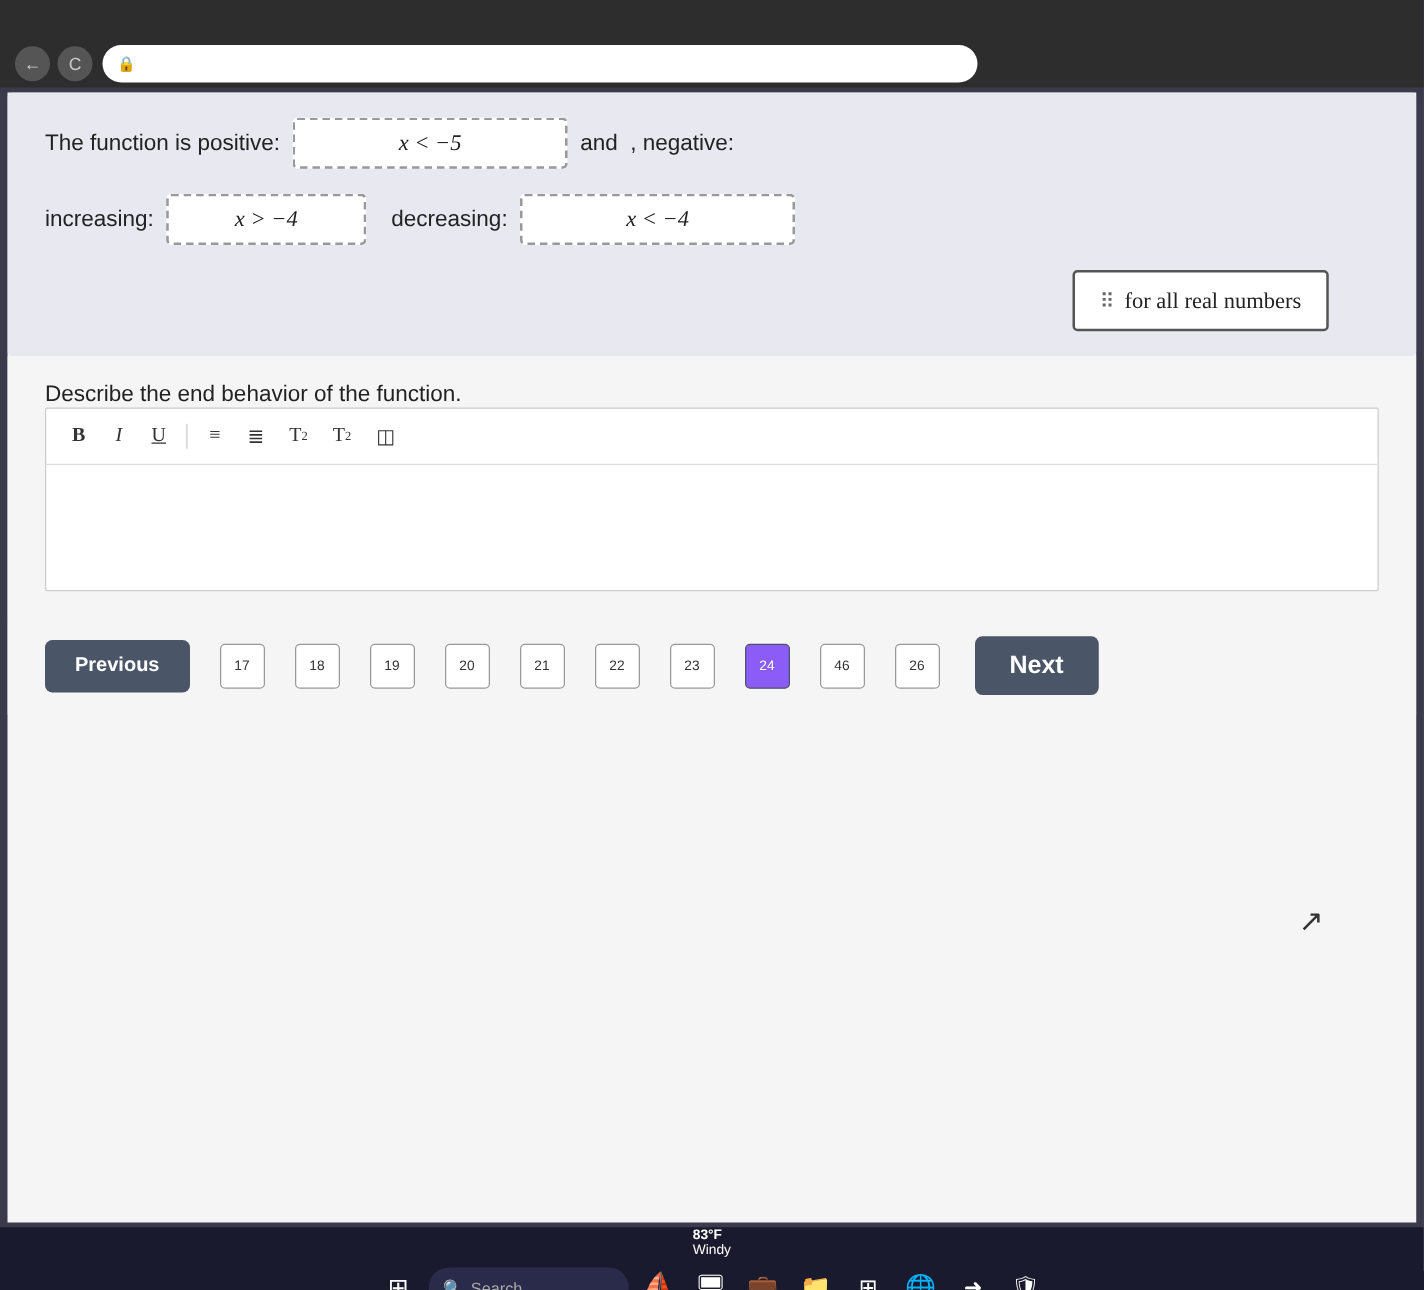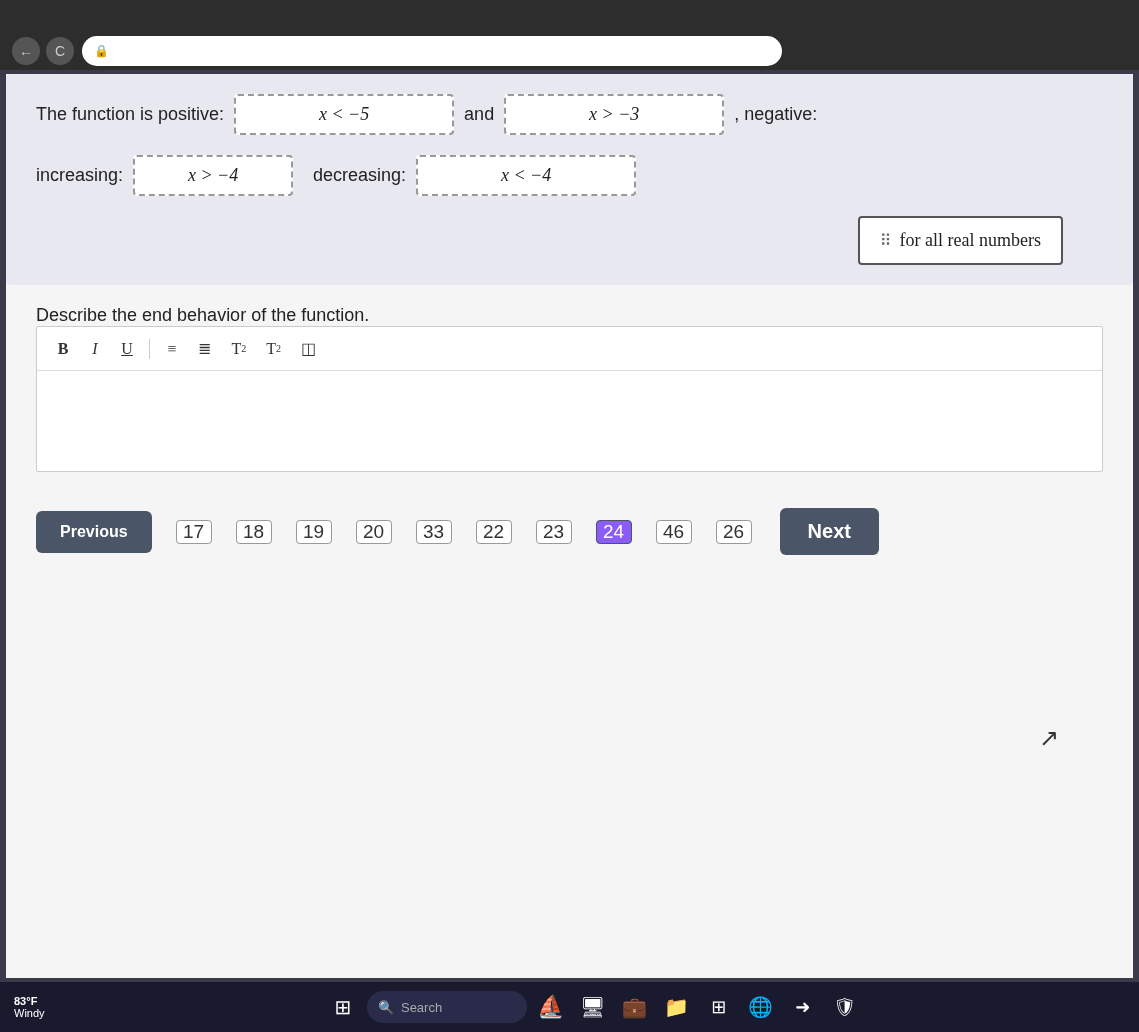--- a/index.html
+++ b/index.html
@@ -202,28 +202,28 @@
       border-radius: 6px;
       padding: 12px 24px;
       font-size: 16px;
       font-family: Arial, sans-serif;
       cursor: pointer;
       font-weight: bold;
     }
 
     .page-num {
       width: 36px;
-      height: 24px;
+      height: 36px;
       border: 1px solid #999;
       border-radius: 4px;
       background: #fff;
       display: flex;
       align-items: center;
       justify-content: center;
-      font-size: 19px;
+      font-size: 11px;
       font-family: Arial, sans-serif;
       color: #333;
       cursor: pointer;
     }
 
     .page-num.active {
       background: #8b5cf6;
       color: #fff;
       border-color: #4a5568;
     }
@@ -246,20 +246,21 @@
       position: absolute;
       bottom: 0;
       left: 0;
       right: 0;
       height: 50px;
       background: #1a1a2e;
       display: flex;
       align-items: center;
       padding: 0 8px;
       gap: 6px;
+      flex-direction: column;
     }
 
     .weather-widget {
       color: #fff;
       font-family: Arial, sans-serif;
       font-size: 11px;
       display: flex;
       flex-direction: column;
       align-items: flex-start;
       padding: 0 6px;
@@ -348,23 +349,20 @@
   <div class="main-content">
 
     <div class="answer-section">
 
       <div class="answer-row">
         <span class="answer-label">The function is positive:</span>
         <div class="answer-box answer-box-large">
           <span class="math-expr"><em>x</em> &lt; −5</span>
         </div>
         <span class="connector-text">and</span>
-        <div class="answer-box answer-box-large">
-          <span class="math-expr"><em>x</em> &gt; −3</span>
-        </div>
         <span class="connector-text">, negative:</span>
       </div>
 
       <div class="answer-row">
         <span class="answer-label">increasing:</span>
         <div class="answer-box">
           <span class="math-expr"><em>x</em> &gt; −4</span>
         </div>
         <span class="connector-text" style="margin-left:10px;">decreasing:</span>
         <div class="answer-box answer-box-large">
@@ -399,21 +397,21 @@
       </div>
     </div>
 
     <div class="nav-bar">
       <button class="prev-btn">Previous</button>
 
       <div class="page-num">17</div>
       <div class="page-num">18</div>
       <div class="page-num">19</div>
       <div class="page-num">20</div>
-      <div class="page-num">33</div>
+      <div class="page-num">21</div>
       <div class="page-num">22</div>
       <div class="page-num">23</div>
       <div class="page-num active">24</div>
       <div class="page-num">46</div>
       <div class="page-num">26</div>
 
       <button class="next-btn">Next</button>
     </div>
 
   </div>

